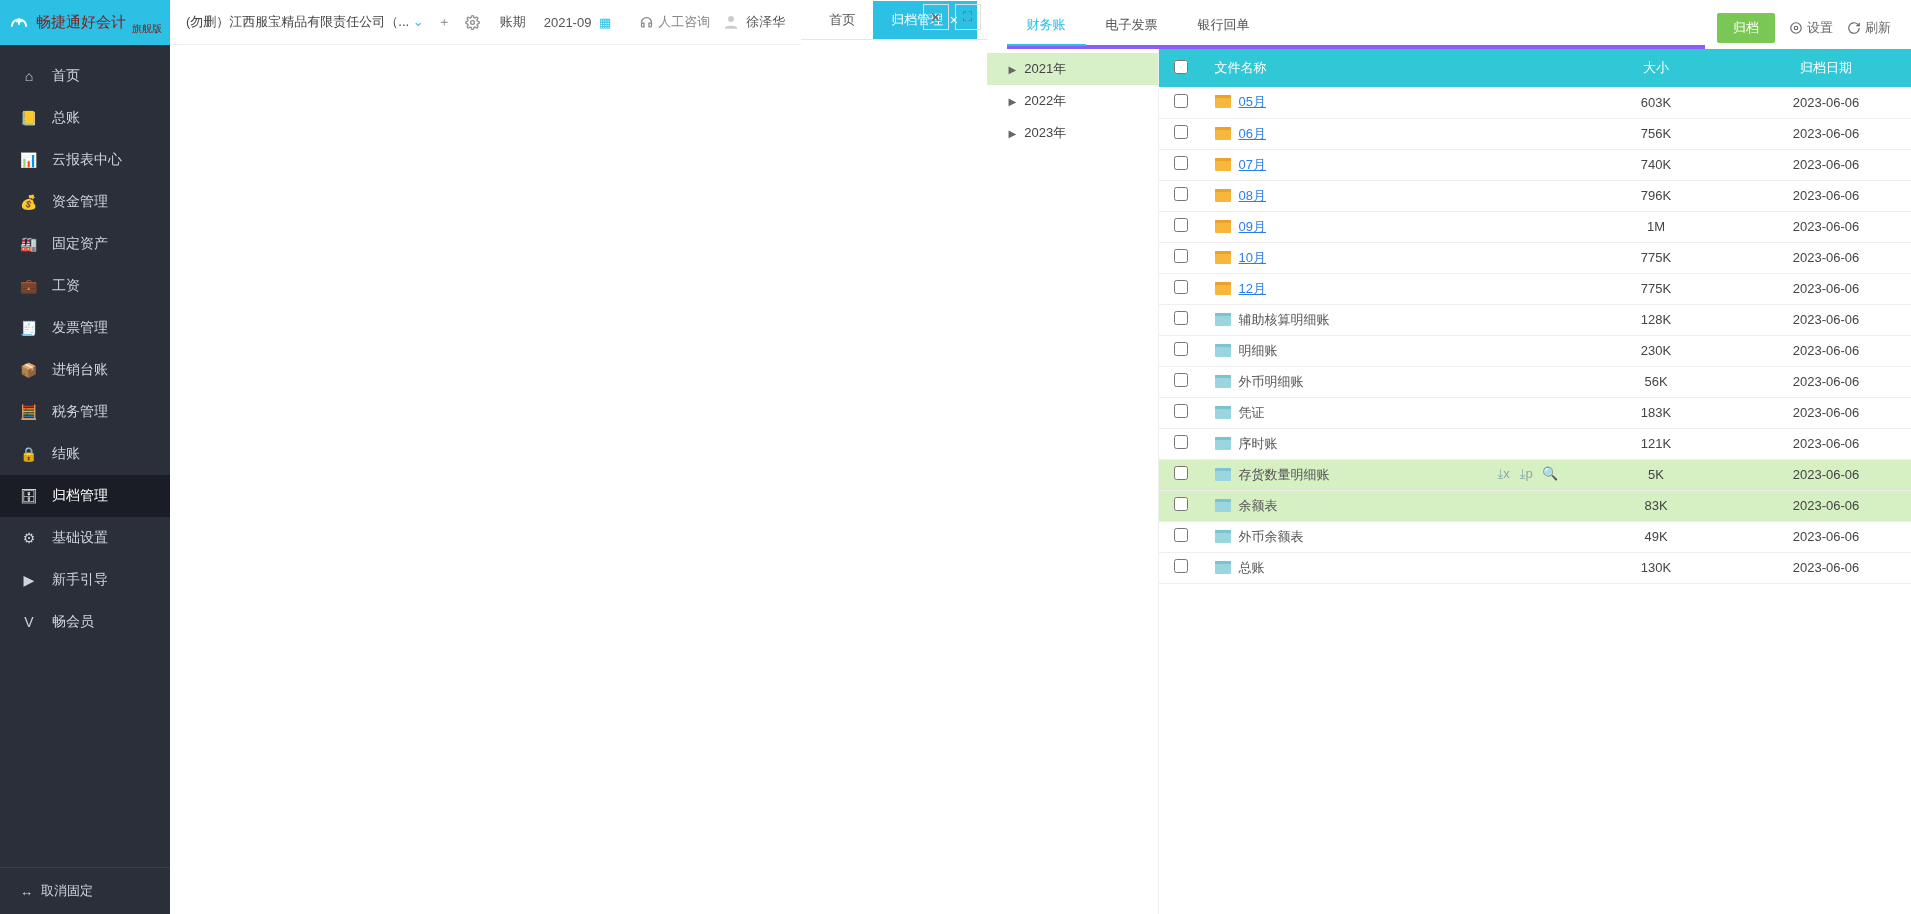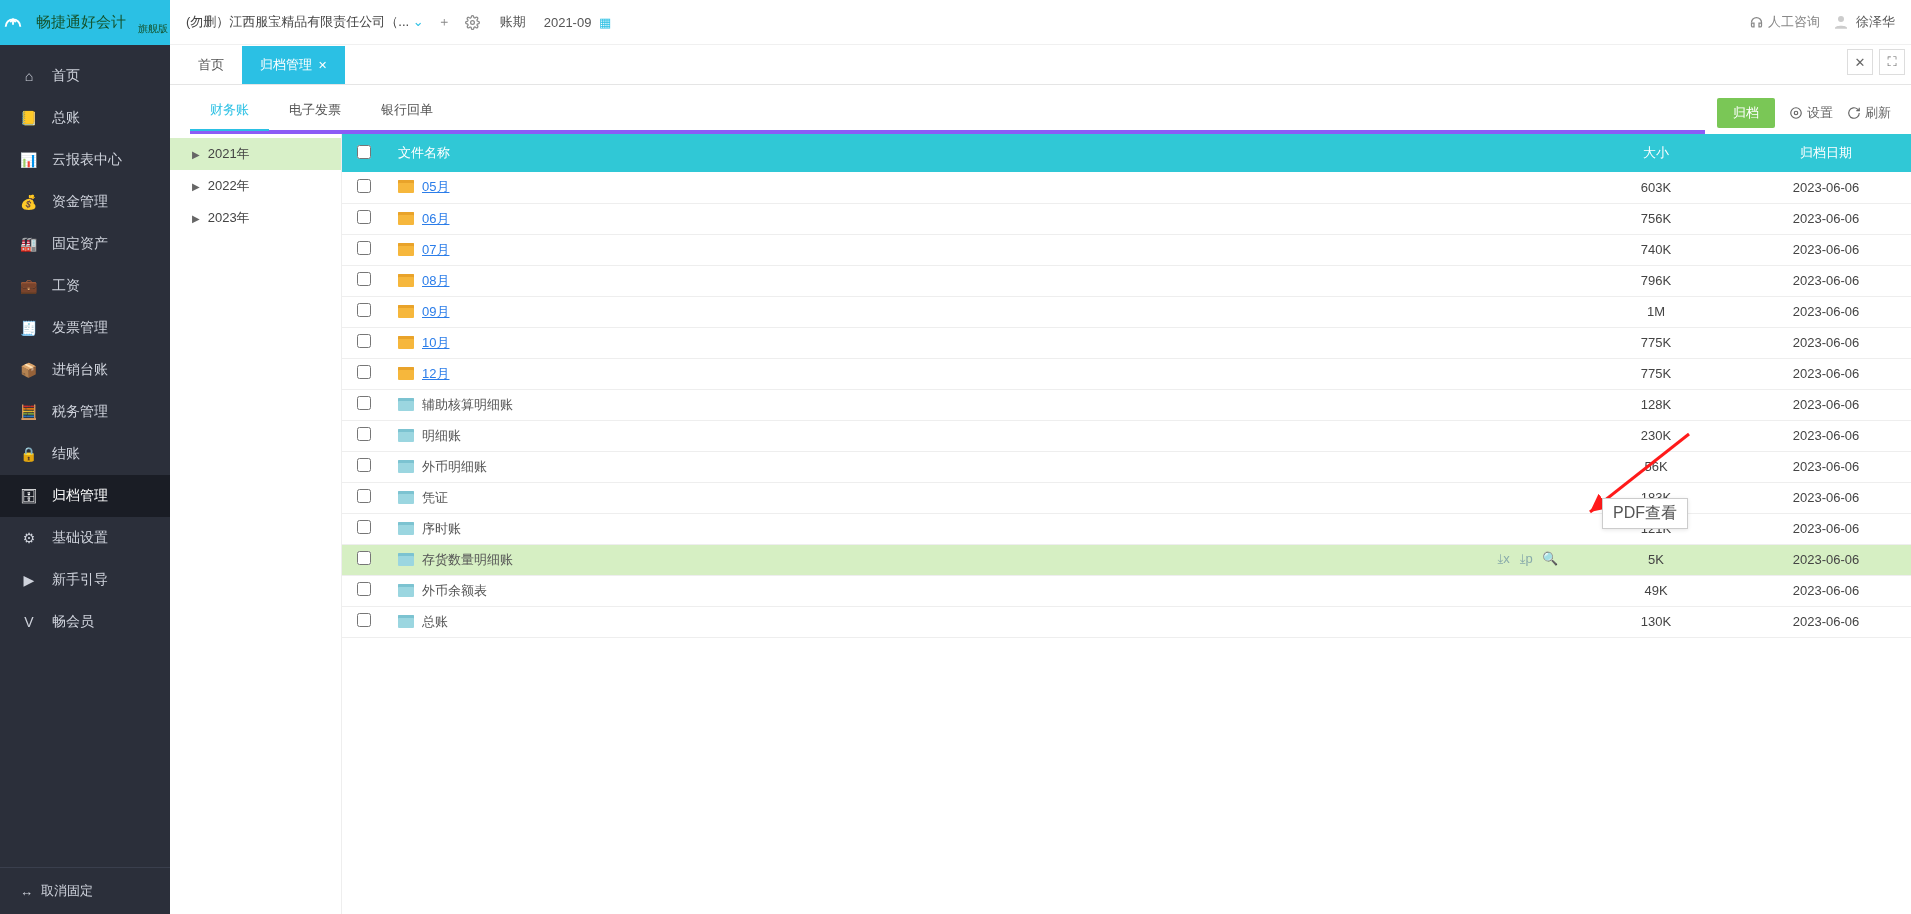--- a/index.html
+++ b/index.html
@@ -21,23 +21,23 @@
     display: flex;
     flex-direction: column;
     flex-shrink: 0;
   }
   .brand {
     height: 45px;
     background: #2bc0e4;
     display: flex;
     align-items: center;
     justify-content: center;
-    gap: 12px;
+    gap: 6px;
     font-size: 15px;
-    color: #14532d;
+    color: #7f1d1d;
     position: relative;
   }
   .brand-sub { font-size: 10px; position: relative; top: 6px; }
   .brand svg { flex-shrink: 0; }
   .nav { flex: 1; padding-top: 10px; }
   .nav-item {
     display: flex;
     align-items: center;
     gap: 14px;
     padding: 12px 20px;
@@ -49,21 +49,21 @@
   .sidebar-footer {
     padding: 14px 20px;
     border-top: 1px solid #3a3f4d;
     display: flex;
     align-items: center;
     gap: 8px;
     font-size: 13px;
     cursor: pointer;
   }
   
-  .main { flex: 1; display: flex; flex-direction: column; min-width: 0; }
+  .main { flex: 1; display: flex; flex-direction: row; min-width: 0; }
   
   .topbar {
     height: 45px;
     display: flex;
     align-items: center;
     padding: 0 16px;
     gap: 14px;
     border-bottom: 1px solid #f0f0f0;
     color: #555;
   }
@@ -448,20 +448,26 @@
                 <tr class="hl">
                   <td><input type="checkbox" style=""></td>
                   <td><span class="file-ico"></span><span class="fname-plain">存货数量明细账</span><span class="row-actions">
                       <span class="ract">⤓x</span>
                       <span class="ract">⤓p</span>
                       <span class="ract">🔍</span>
                     </span></td>
                   <td class="center">5K</td>
                   <td class="center">2023-06-06</td>
                 </tr>
+                <tr class="hl">
+                  <td><input type="checkbox" style=""></td>
+                  <td><span class="file-ico"></span><span class="fname-plain">余额表</span></td>
+                  <td class="center">83K</td>
+                  <td class="center">2023-06-06</td>
+                </tr>
                 <tr>
                   <td><input type="checkbox" style=""></td>
                   <td><span class="file-ico"></span><span class="fname-plain">外币余额表</span></td>
                   <td class="center">49K</td>
                   <td class="center">2023-06-06</td>
                 </tr>
                 <tr>
                   <td><input type="checkbox" style=""></td>
                   <td><span class="file-ico"></span><span class="fname-plain">总账</span></td>
                   <td class="center">130K</td>

